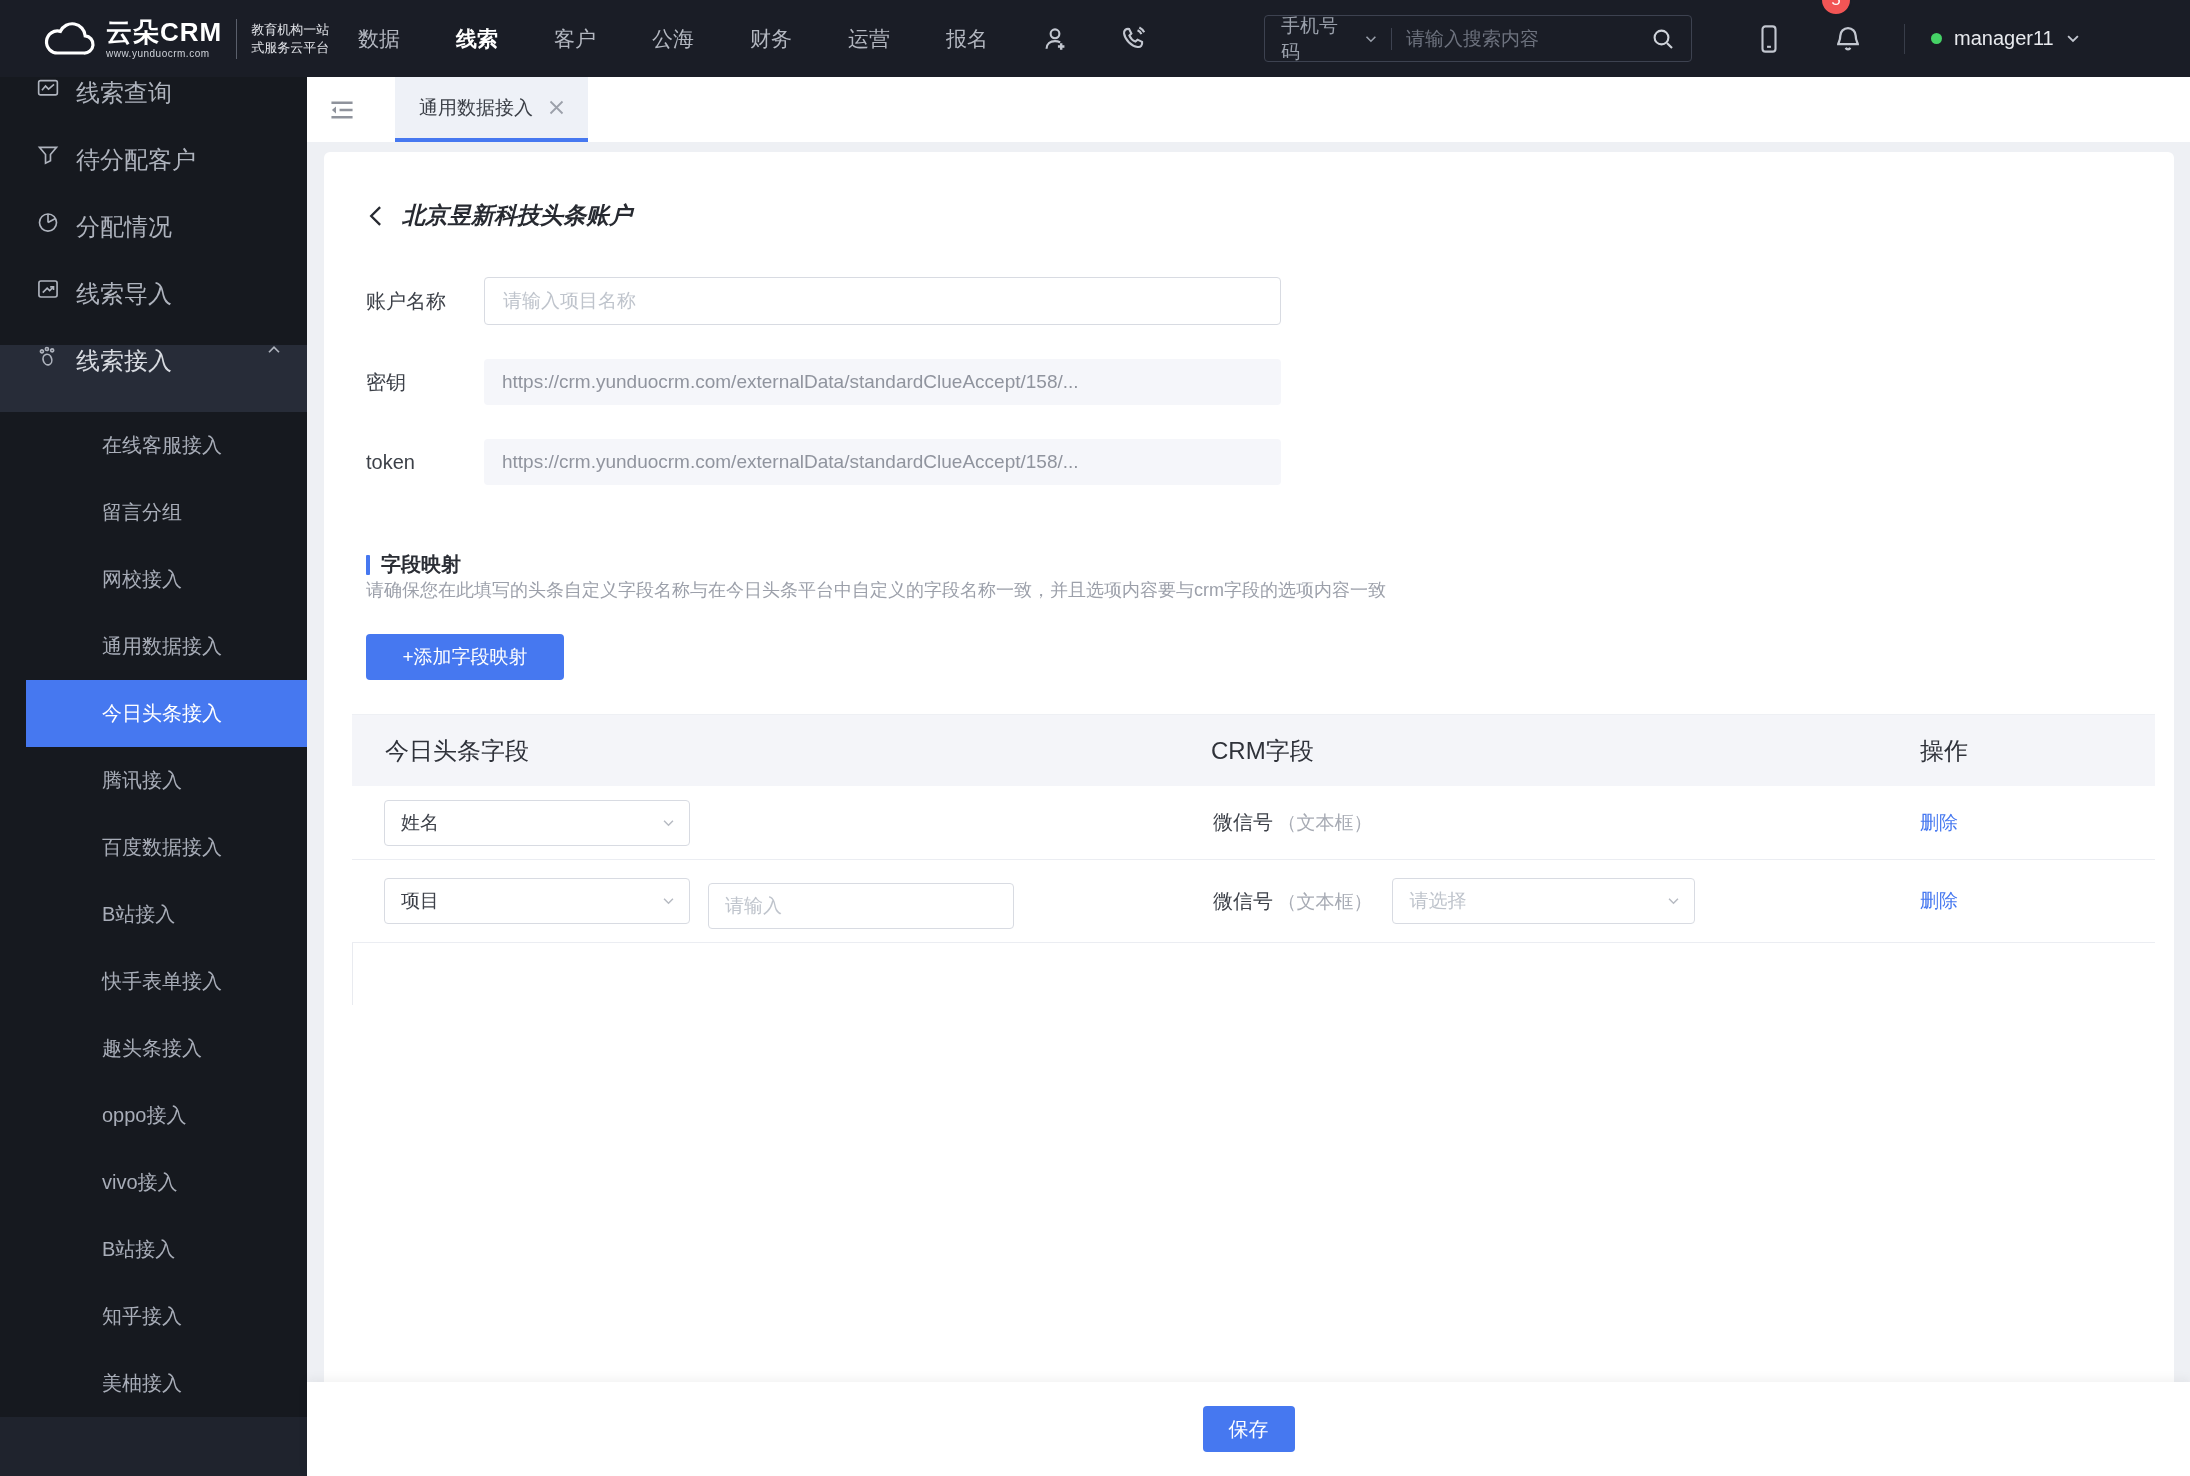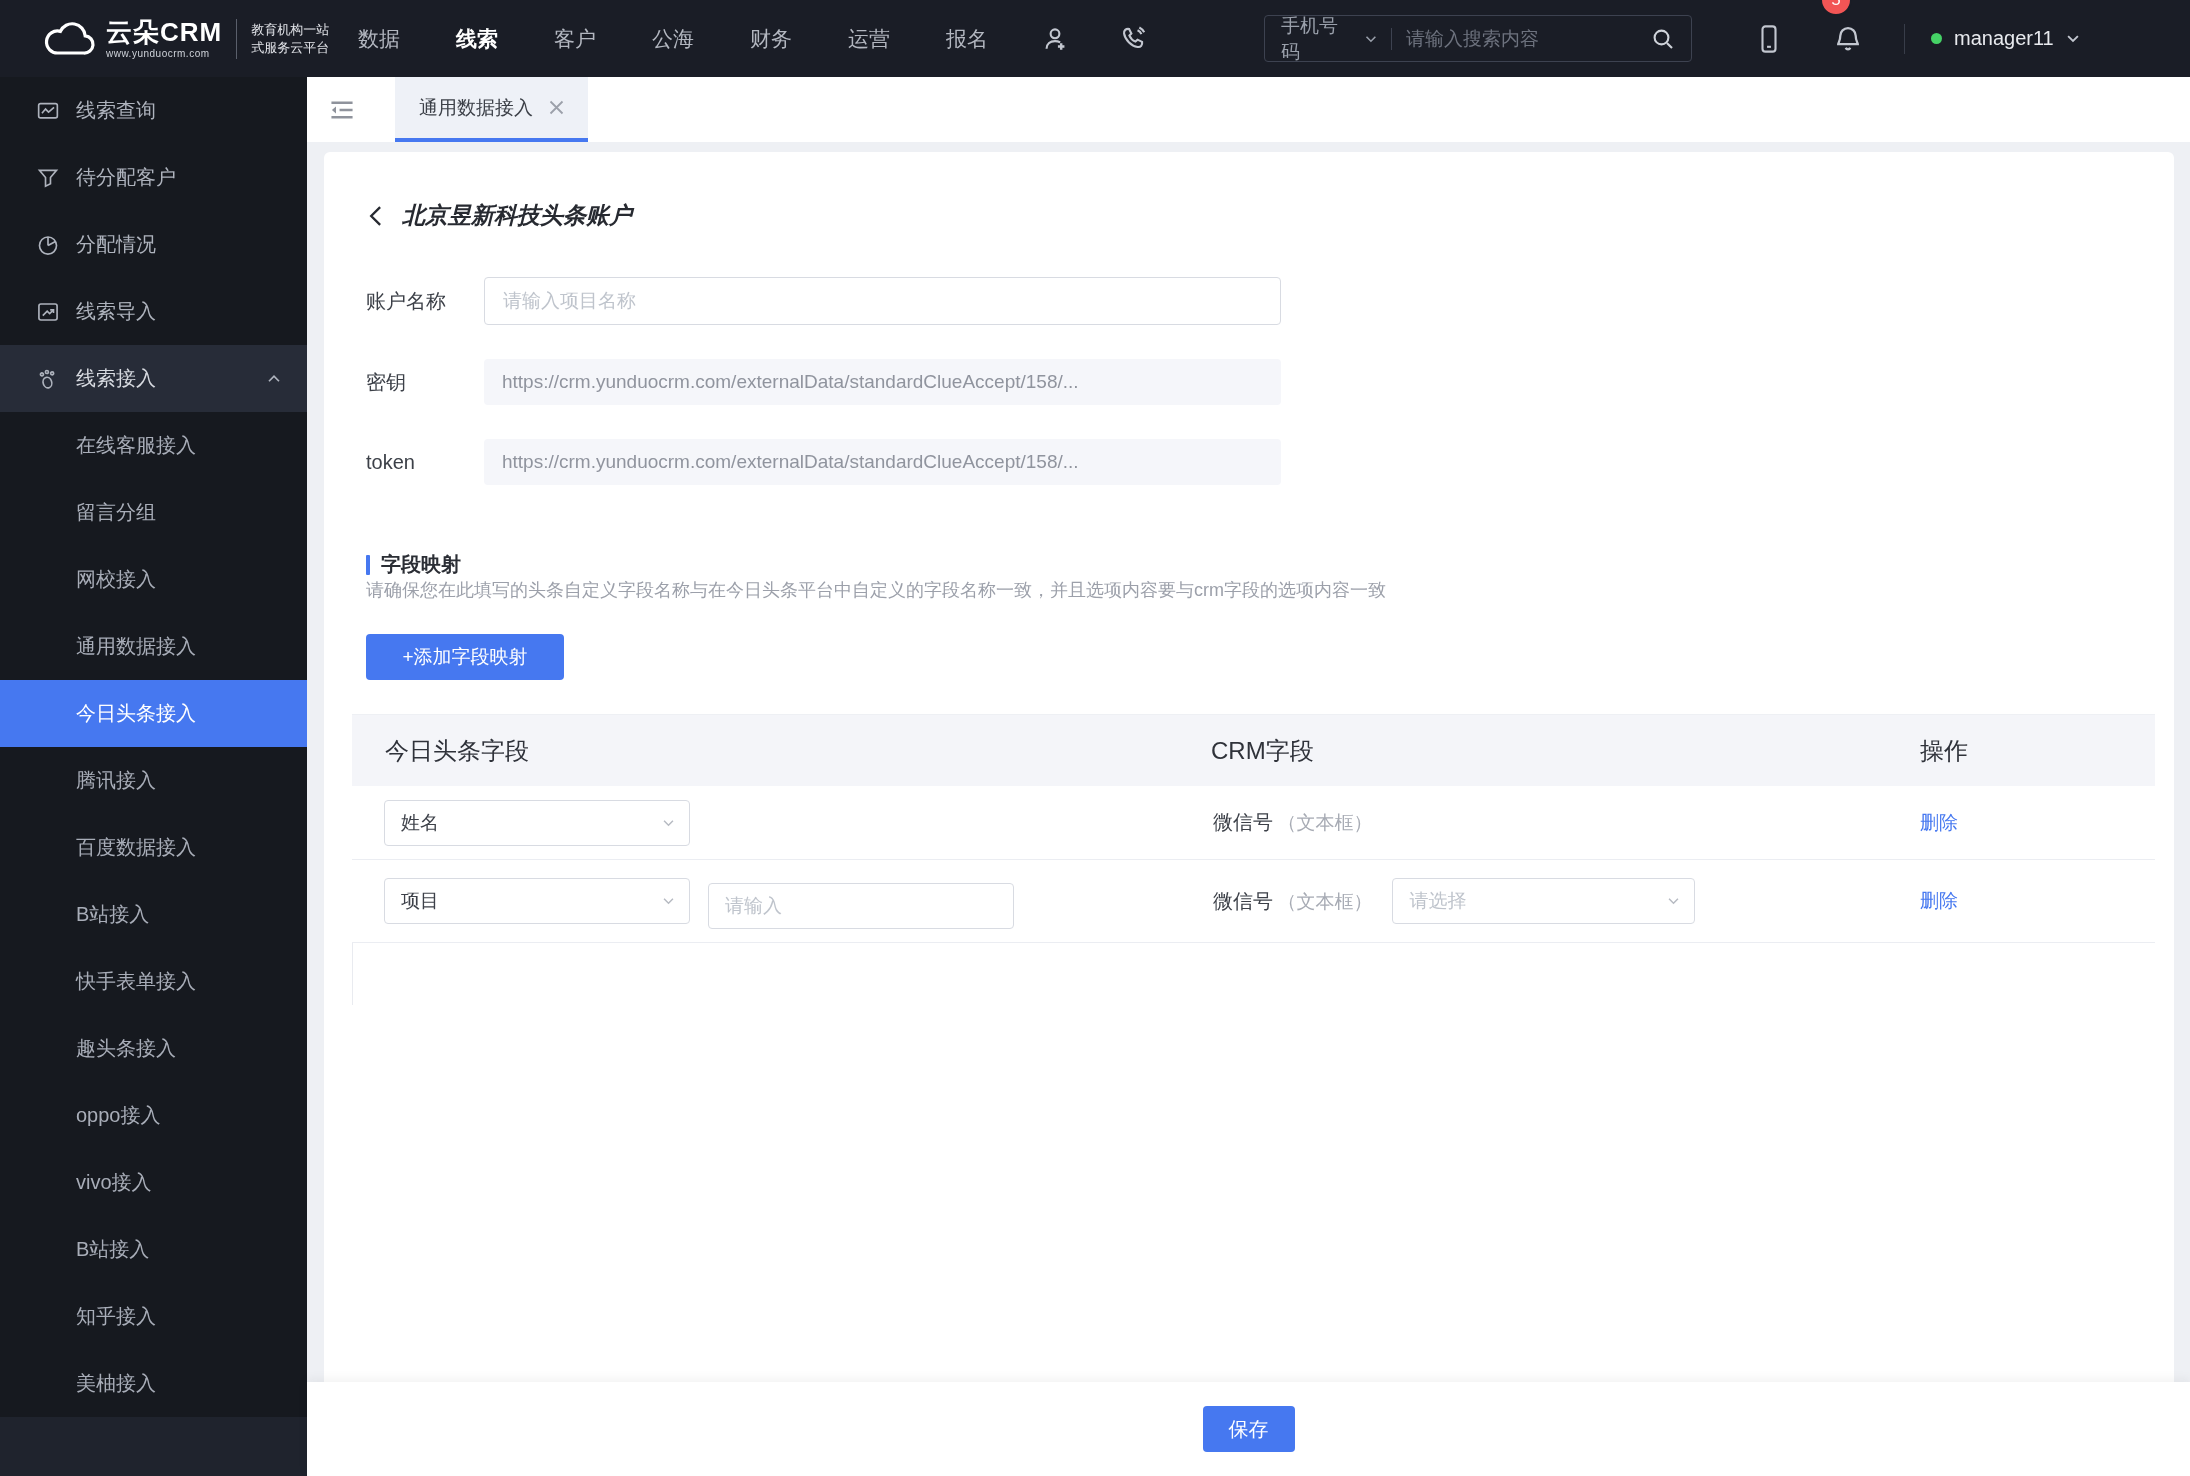--- a/index.html
+++ b/index.html
@@ -34,25 +34,25 @@
   .badge { position:absolute; top:-16px; left:12px; min-width:32px; height:32px; background:#f25555; border-radius:50%; color:#fff; font-size:17px; display:flex; align-items:center; justify-content:center; border:2px solid #1a1d26; }
   .top-vdivider { width:1px; height:30px; background:#383d49; margin:0 26px 0 16px; }
   .user-wrap { display:flex; align-items:center; gap:12px; cursor:pointer; padding-right:30px; }
   .online-dot { width:11px; height:11px; border-radius:50%; background:#45d266; }
   .username { color:#e8eaee; font-size:20px; }
   .user-caret { color:#c3c7d0; }
 
   
   .sidebar { position:absolute; top:77px; left:0; bottom:0; width:307px; background:#1f232d; overflow:hidden; }
   .menu-block { background:#16191f; }
-  .side-item { height:67px; display:flex; align-items:center; padding-left:37px; color:#aeb3bd; font-size:20px; cursor:pointer; position:relative; }
+  .side-item { height:67px; display:flex; align-items:flex-start; padding-left:37px; color:#aeb3bd; font-size:24px; cursor:pointer; position:relative; }
   .side-item .s-icon { width:22px; margin-right:17px; display:flex; align-items:center; color:#aeb3bd; }
   .side-item.parent-open { background:#272c38; color:#d7dae0; }
   .side-item .caret-up { position:absolute; right:26px; color:#aeb3bd; }
-  .sub-item { height:67px; display:flex; align-items:center; padding-left:76px; color:#a8adb8; font-size:20px; cursor:pointer; }
+  .sub-item { height:67px; display:flex; align-items:center; padding-left:76px; color:#a8adb8; font-size:20px; cursor:pointer;margin-left:26px; }
   .sub-item.selected { background:#4678f0; color:#ffffff; }
 
   
   .main { position:absolute; top:77px; left:307px; right:0; bottom:0; }
   .tabbar { position:absolute; top:0; left:0; right:0; height:65px; background:#ffffff; display:flex; align-items:center; }
   .fold-icon { margin-left:22px; color:#8f939c; cursor:pointer; display:flex; align-items:center; }
   .tab { margin-left:40px; height:65px; background:#eef1f7; border-bottom:4px solid #4678f0; display:flex; align-items:center; padding:0 24px; gap:16px; cursor:pointer; }
   .tab-label { color:#3c4048; font-size:19px; }
   .tab-close { color:#9ca0aa; display:flex; align-items:center; cursor:pointer; }
 

